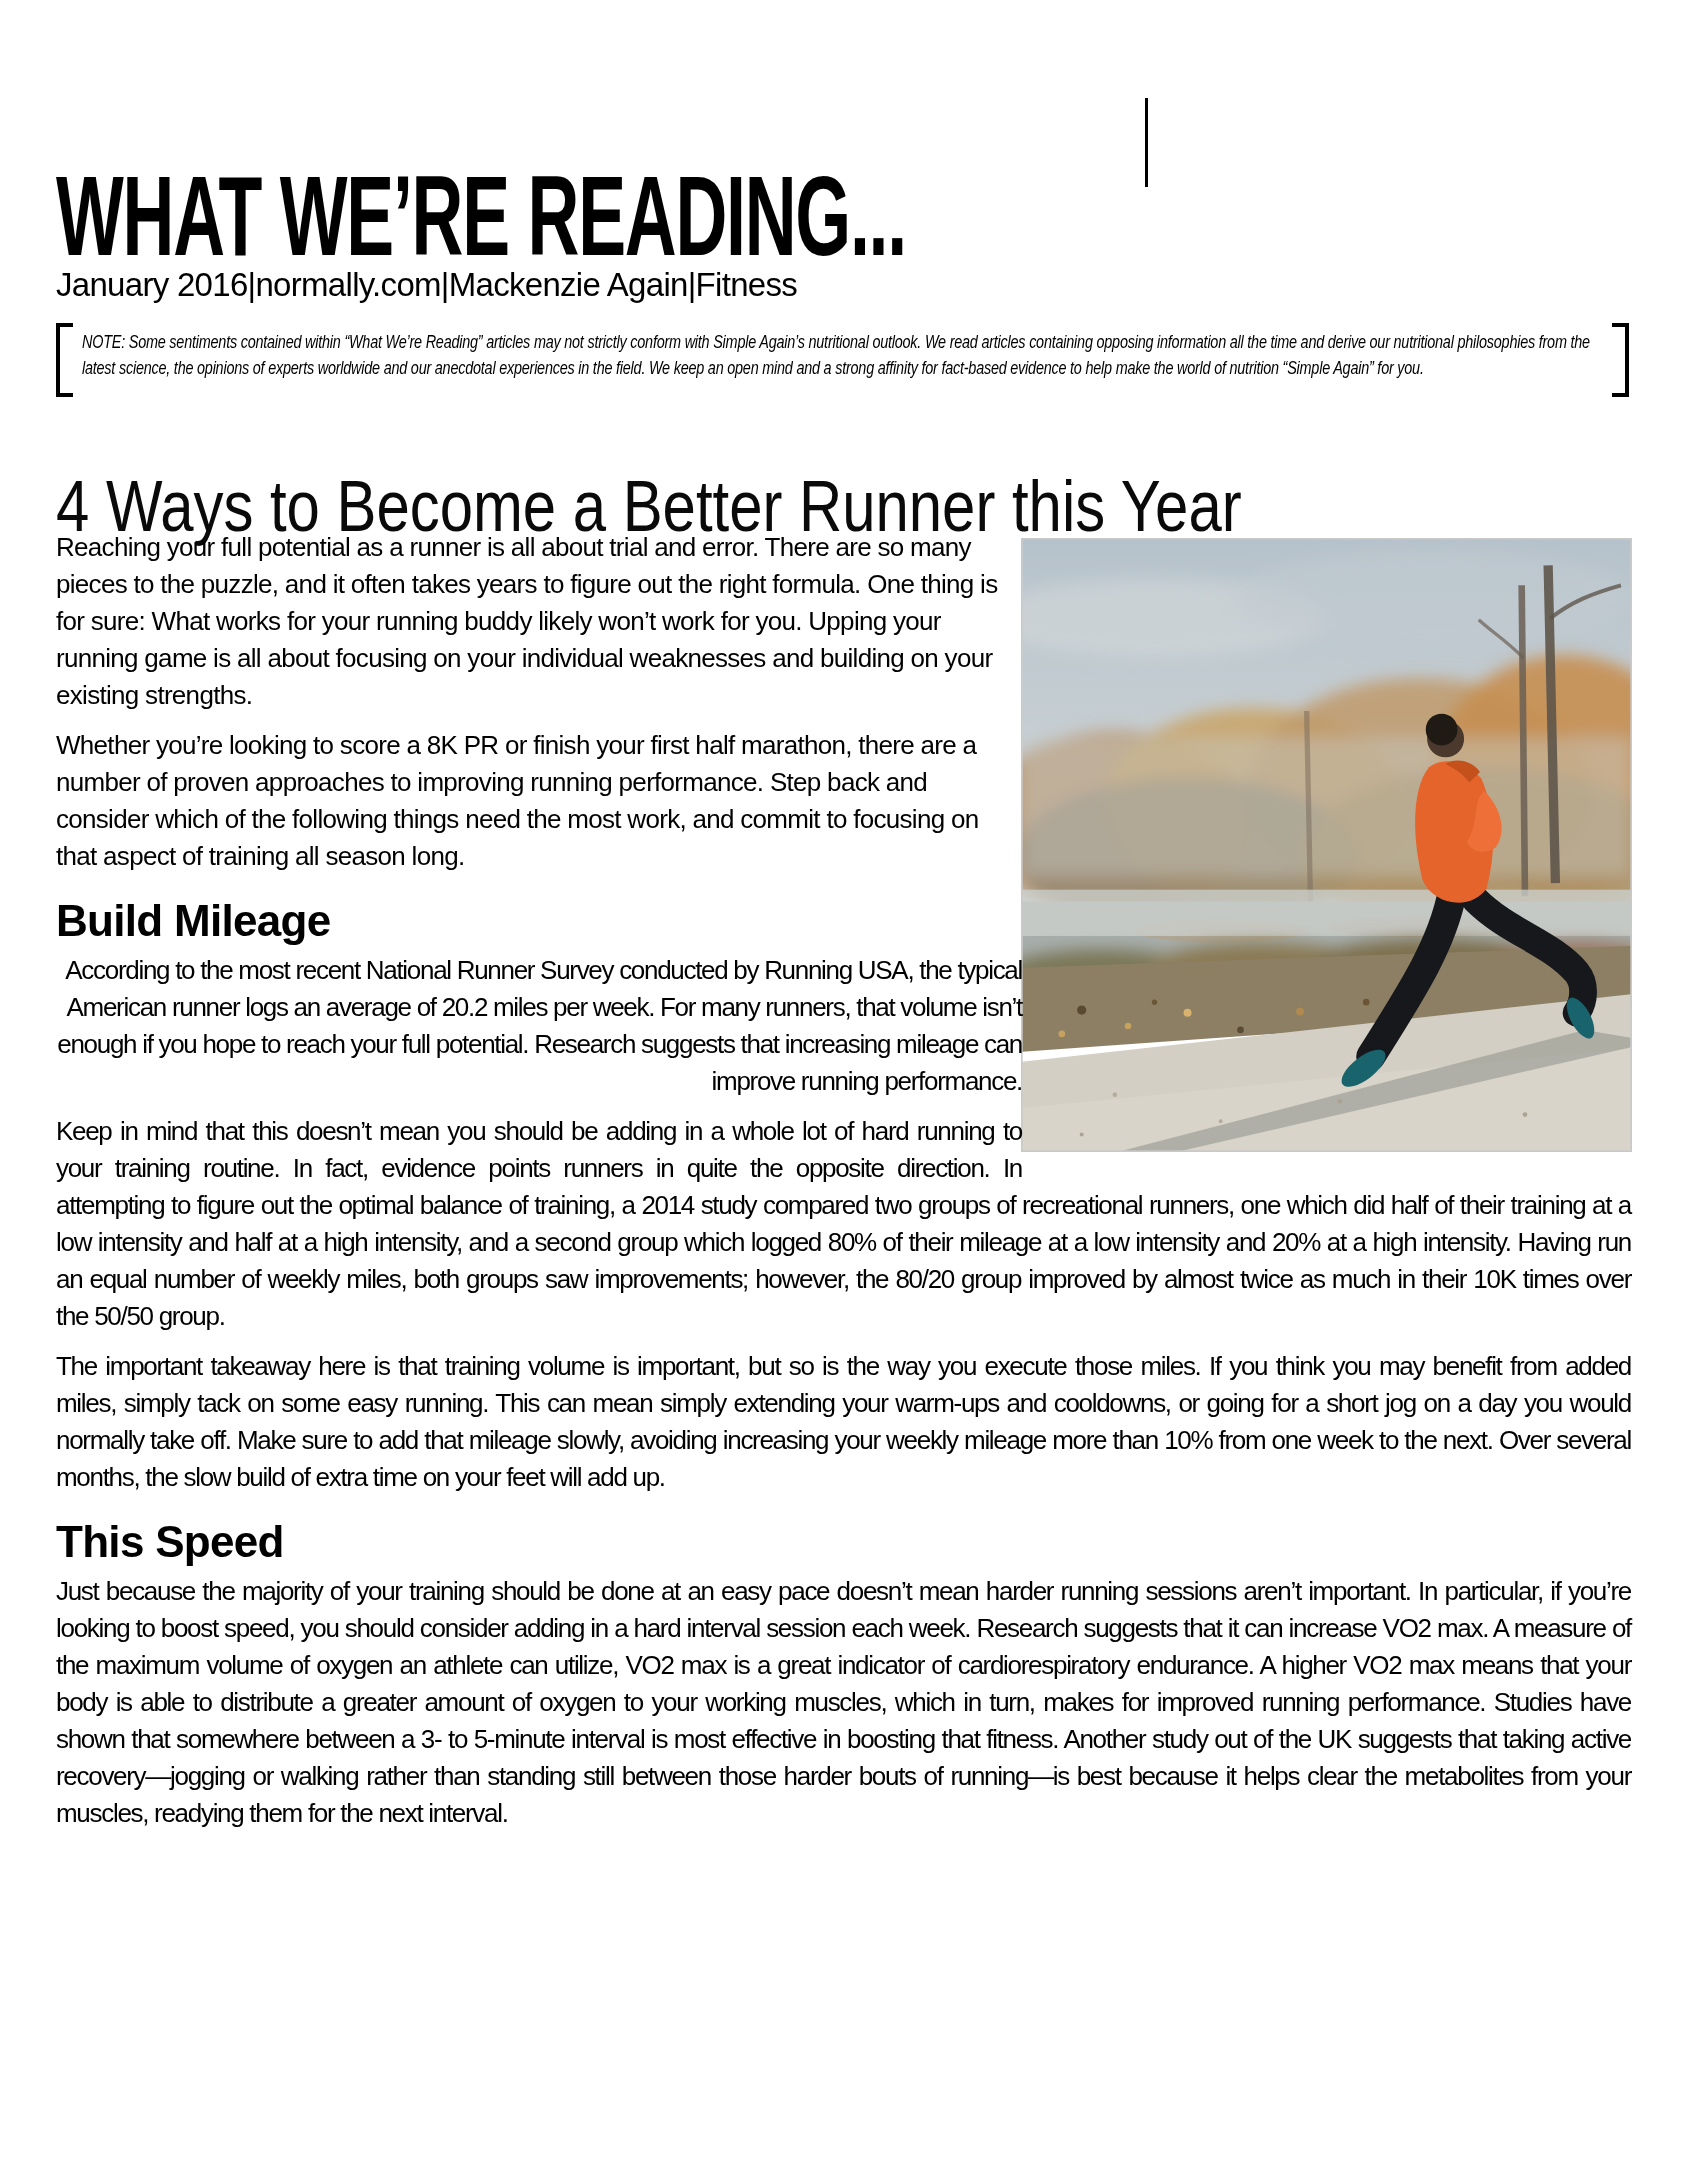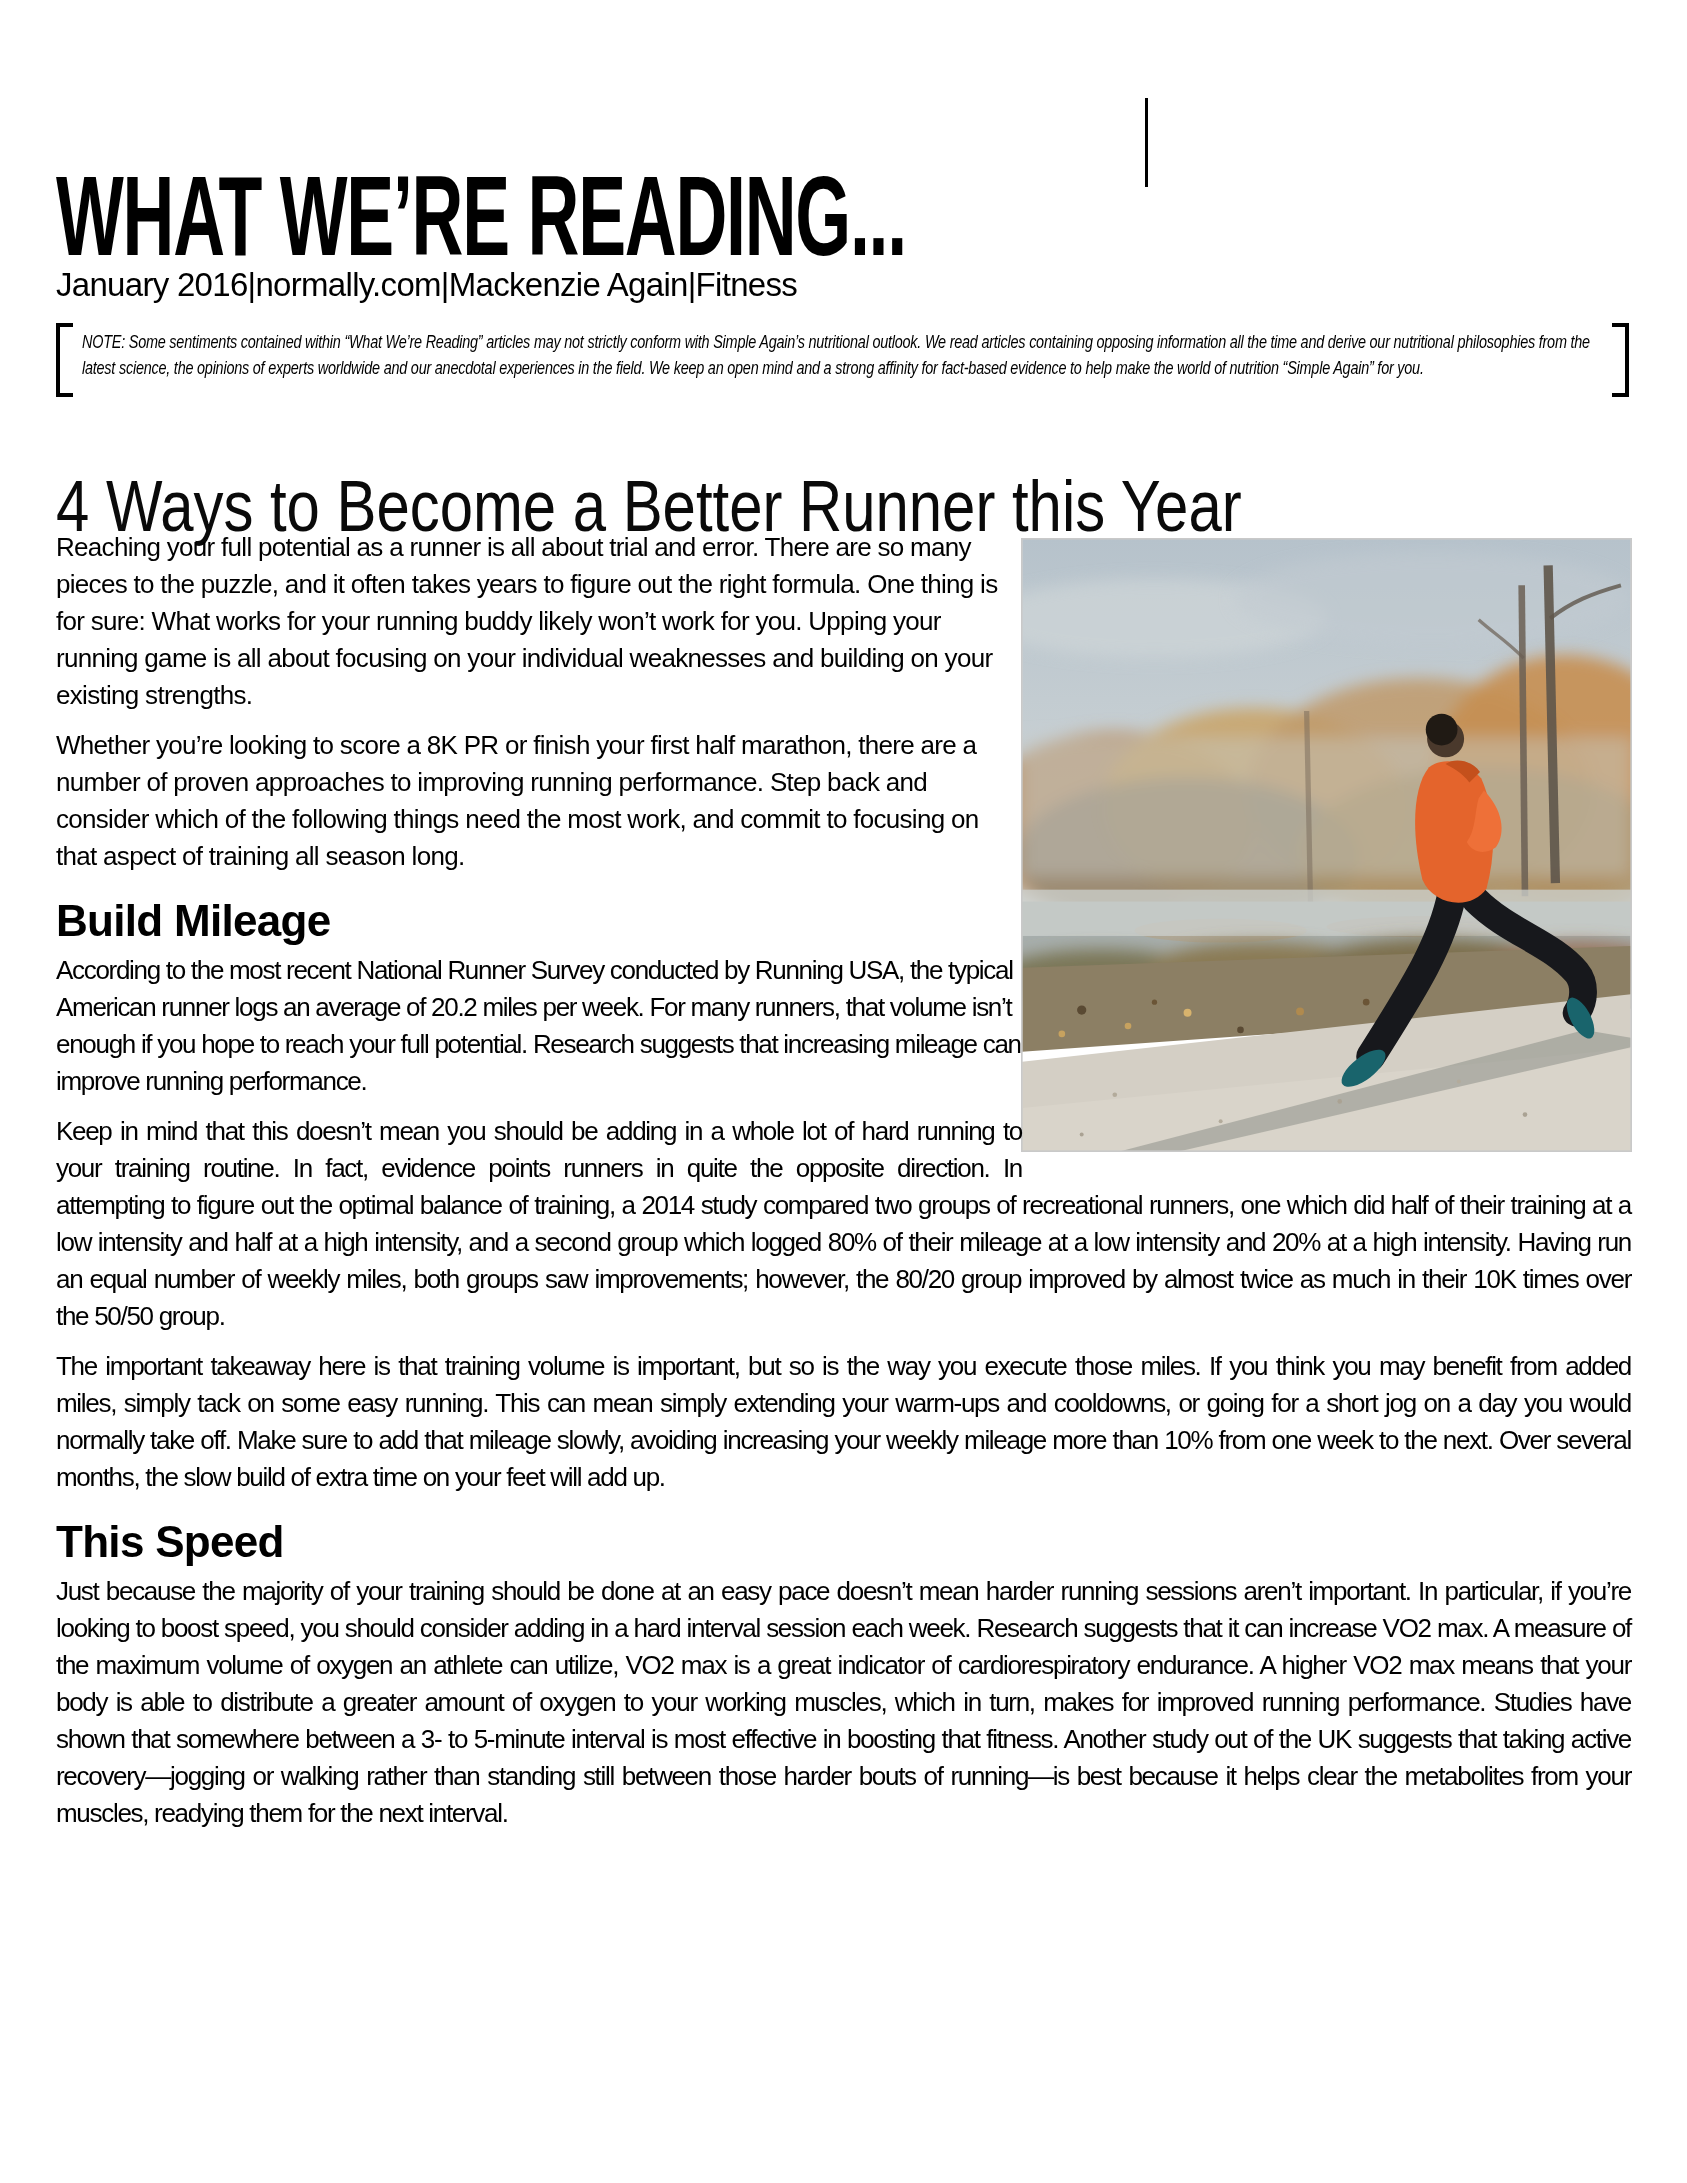--- a/index.html
+++ b/index.html
@@ -47,21 +47,21 @@
     transform:scaleX(0.82);transform-origin:left top;
     color:#0a0a0a;
   }
   
   .body-copy{position:absolute;left:56px;top:529px;width:1575px;}
   .photo-float{
     float:right;width:609px;height:612px;margin:10px 0 16px 0;
     outline:0.7px solid #c9c9c9;
   }
   .para{font-size:26px;line-height:37px;margin:0 0 13.2px 0;letter-spacing:-0.7px;}
-  .para.cond{letter-spacing:-1.3px;}
+  .para.cond{letter-spacing:-1.3px;text-align:right;}
   .para.full{text-align:justify;}
   .section-heading{
     font-size:44px;font-weight:700;letter-spacing:-0.7px;
     margin:26.5px 0 13.2px 0;line-height:37px;
   }
 </style>
 </head>
 <body>
 
 <div class="page">

